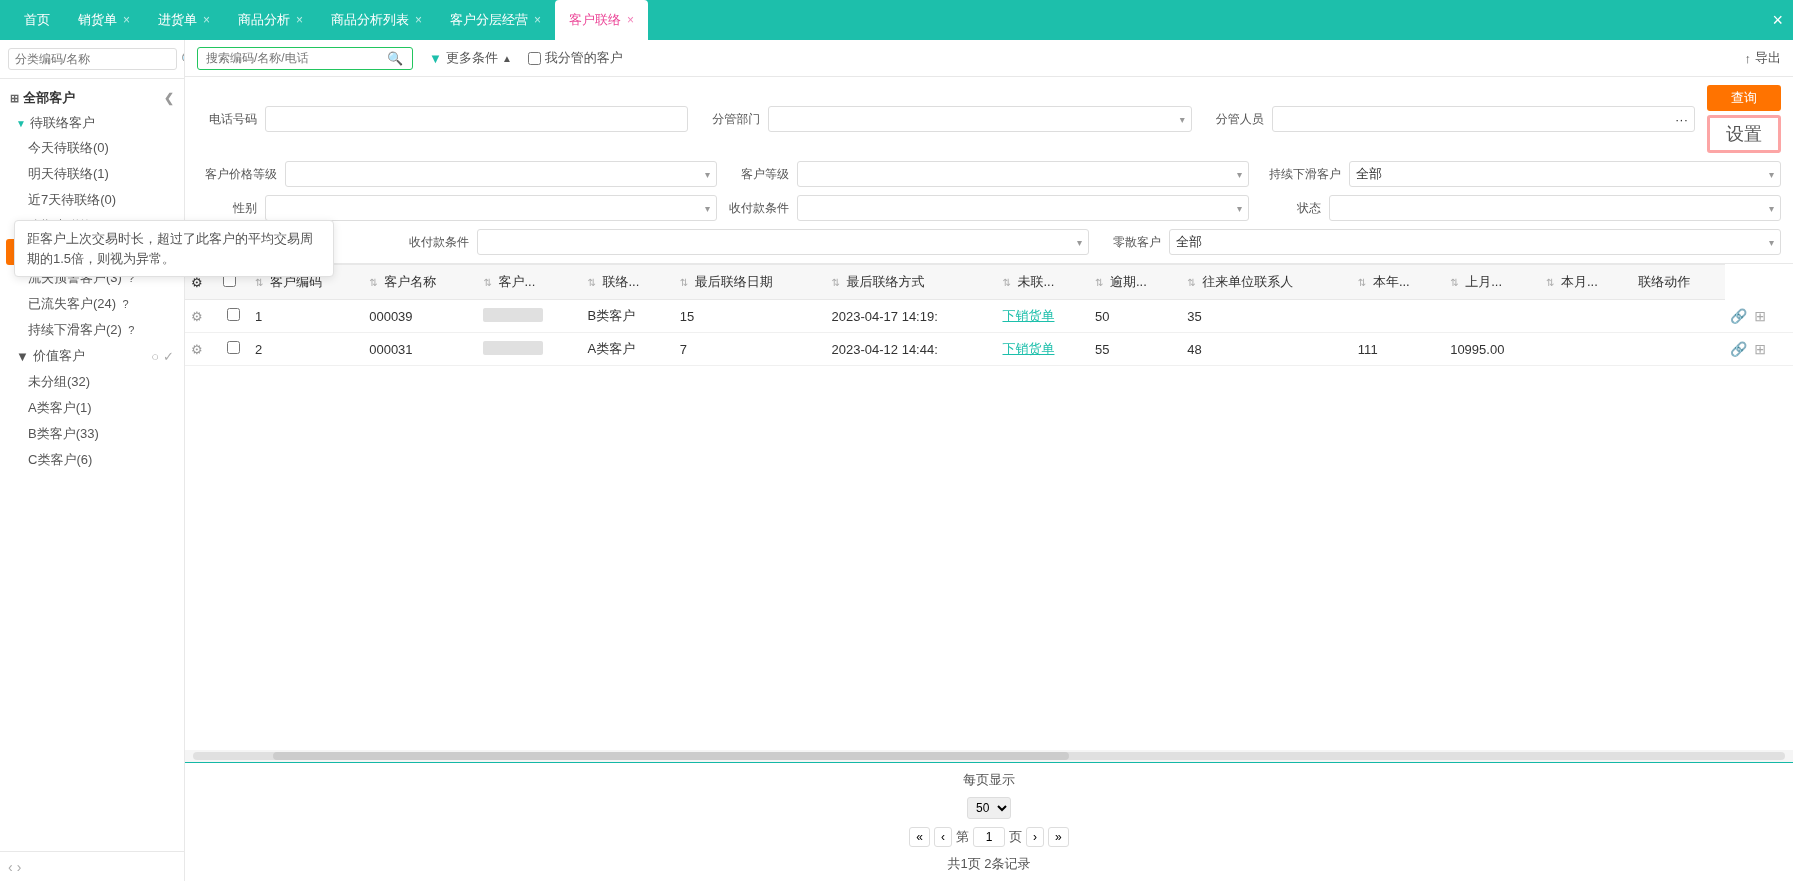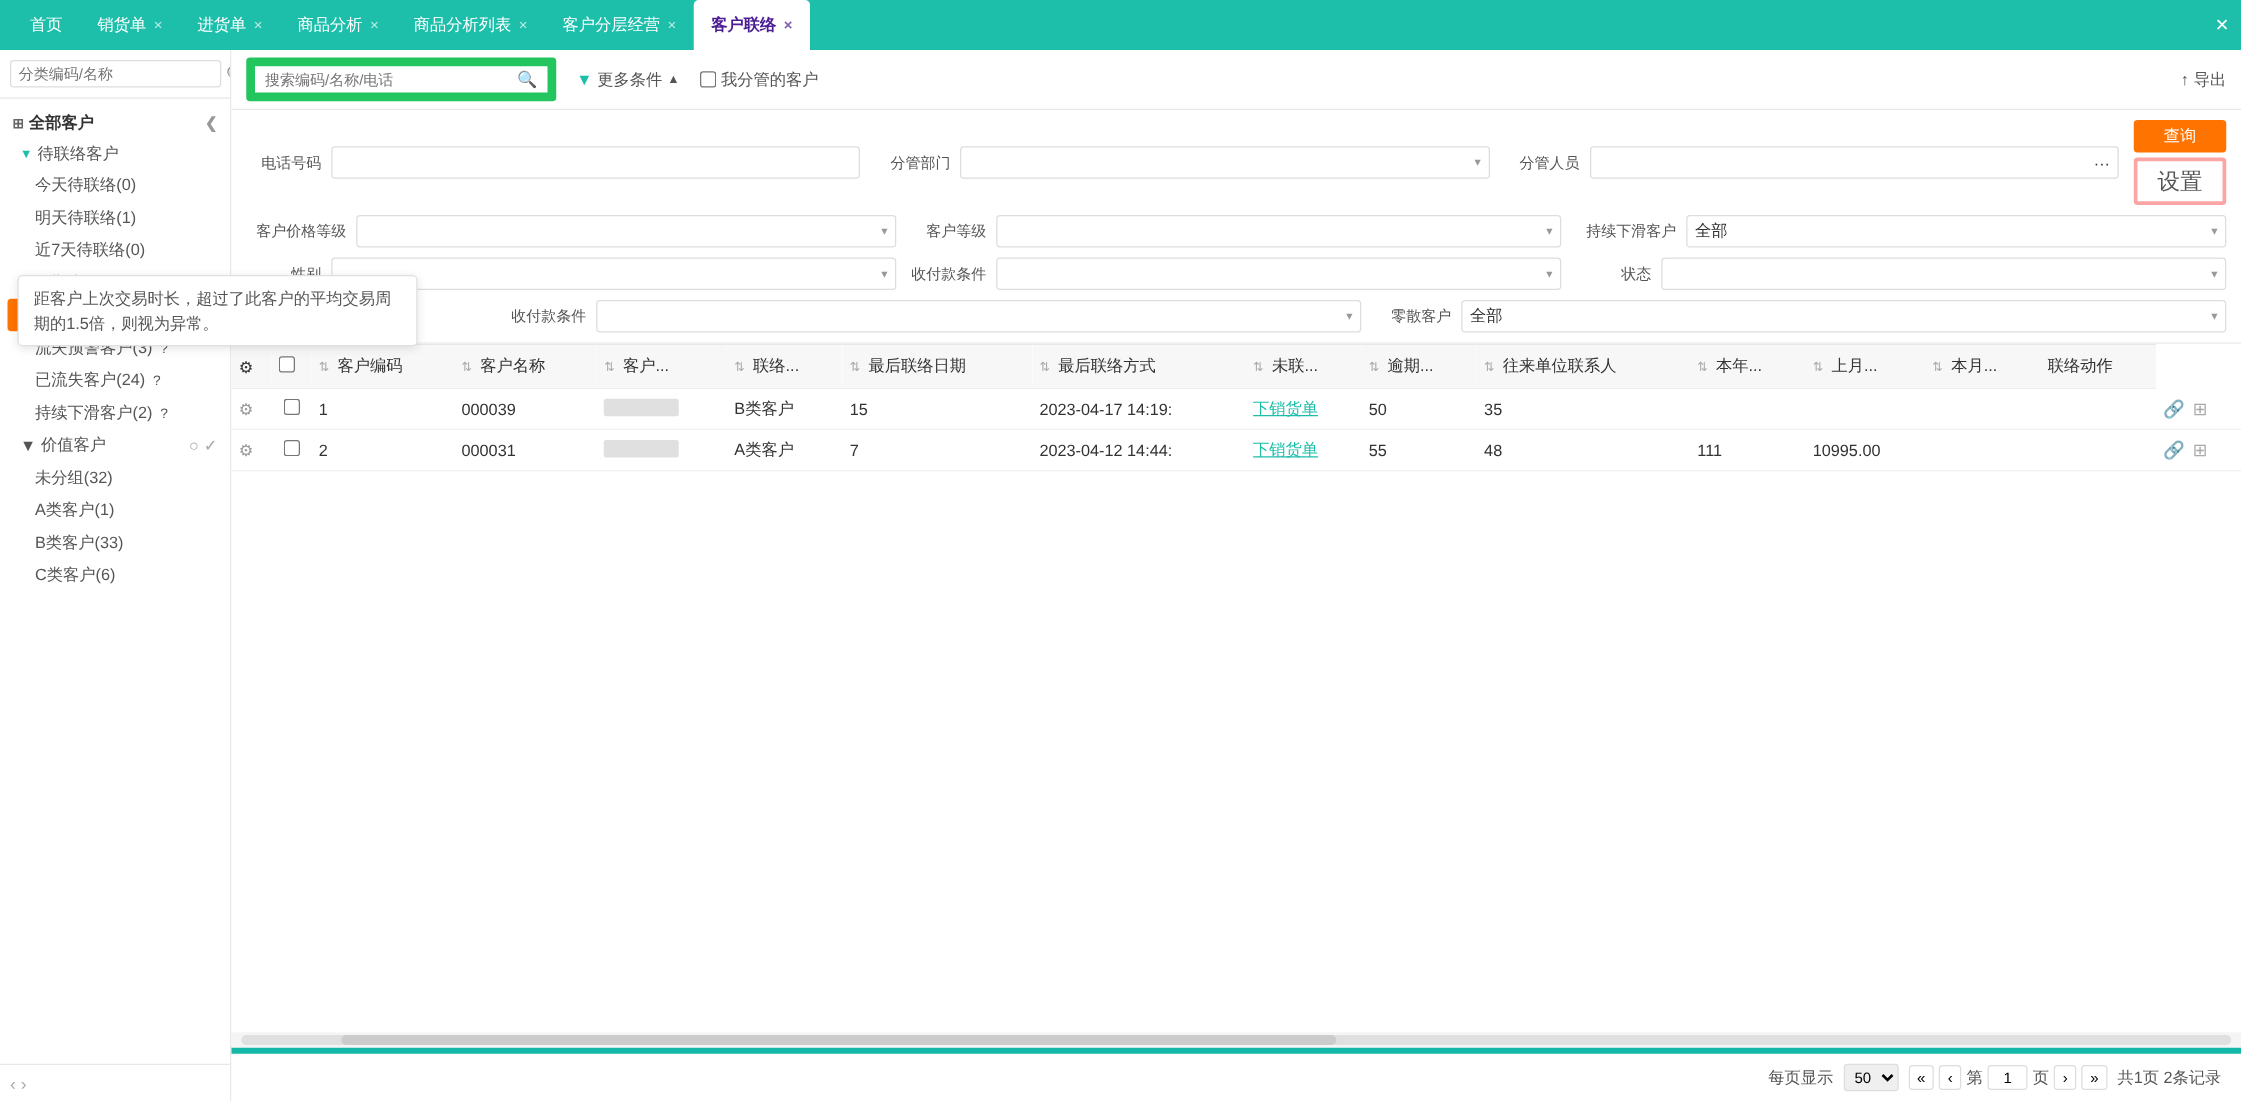--- a/index.html
+++ b/index.html
@@ -9,21 +9,21 @@
     .top-nav {
       display: flex; align-items: center;
       background: #1dbfab; height: 40px; padding: 0 10px;
       position: relative;
     }
     .top-nav .nav-item {
       color: #fff; padding: 0 14px; height: 40px; display: flex; align-items: center;
       cursor: pointer; font-size: 13px; white-space: nowrap;
     }
     .top-nav .nav-item.active {
-      background: #fff; color: #4c1d95; border-radius: 4px 4px 0 0; font-weight: bold;
+      background: #fff; color: #ec4899; border-radius: 4px 4px 0 0;
     }
     .top-nav .nav-item .close-x {
       margin-left: 6px; font-size: 12px; opacity: 0.7;
     }
     .top-nav .close-btn {
       position: absolute; right: 10px; top: 50%; transform: translateY(-50%);
       color: #fff; font-size: 18px; cursor: pointer;
     }
 
     
@@ -82,22 +82,22 @@
     .content-area {
       flex: 1; display: flex; flex-direction: column; overflow: hidden;
     }
 
     
     .filter-top {
       background: #fff; padding: 6px 12px; border-bottom: 1px solid #e8e8e8;
       display: flex; align-items: center; gap: 10px;
     }
     .search-input-wrap {
-      display: flex; align-items: center; border: 7px solid #22c55e; border-radius: 3px;
-      padding: 3px 8px; width: 248px;
+      display: flex; align-items: center; border: 1px solid #22c55e; border-radius: 3px;
+      padding: 3px 8px; width: 216px;
     }
     .search-input-wrap input { border: none; outline: none; font-size: 12px; flex: 1; }
     .filter-btn {
       display: flex; align-items: center; gap: 4px; color: #555; cursor: pointer;
       font-size: 12px; padding: 3px 6px;
     }
     .my-customers-check { display: flex; align-items: center; gap: 4px; font-size: 12px; color: #555; justify-content: flex-end; }
     .export-btn {
       margin-left: auto; display: flex; align-items: center; gap: 4px;
       color: #555; font-size: 12px; cursor: pointer;
@@ -153,23 +153,23 @@
       color: #333;
     }
     .data-table .gear-cell { color: #999; cursor: pointer; }
     .data-table .checkbox-cell { text-align: center; }
     .link-text { color: #1dbfab; text-decoration: underline; cursor: pointer; }
     .row-actions { display: flex; gap: 6px; }
     .row-action-icon { color: #aaa; cursor: pointer; font-size: 14px; }
 
     
     .bottom-bar {
-      background: #fff; border-top: 5px solid #14b8a6;
+      background: #fff; border-top: 1px solid #14b8a6;
       padding: 8px 16px; display: flex; align-items: center; justify-content: flex-end;
-      gap: 8px; font-size: 12px; color: #555;
+      gap: 8px; font-size: 12px; color: #555; flex-direction: column;
     }
     .page-size-select {
       border: 1px solid #ddd; border-radius: 3px; padding: 2px 4px; font-size: 12px;
     }
     .page-nav { display: flex; align-items: center; gap: 4px; }
     .page-nav-btn {
       border: 1px solid #ddd; border-radius: 3px; padding: 2px 6px;
       cursor: pointer; background: #fff; font-size: 12px;
     }
     .page-input {

